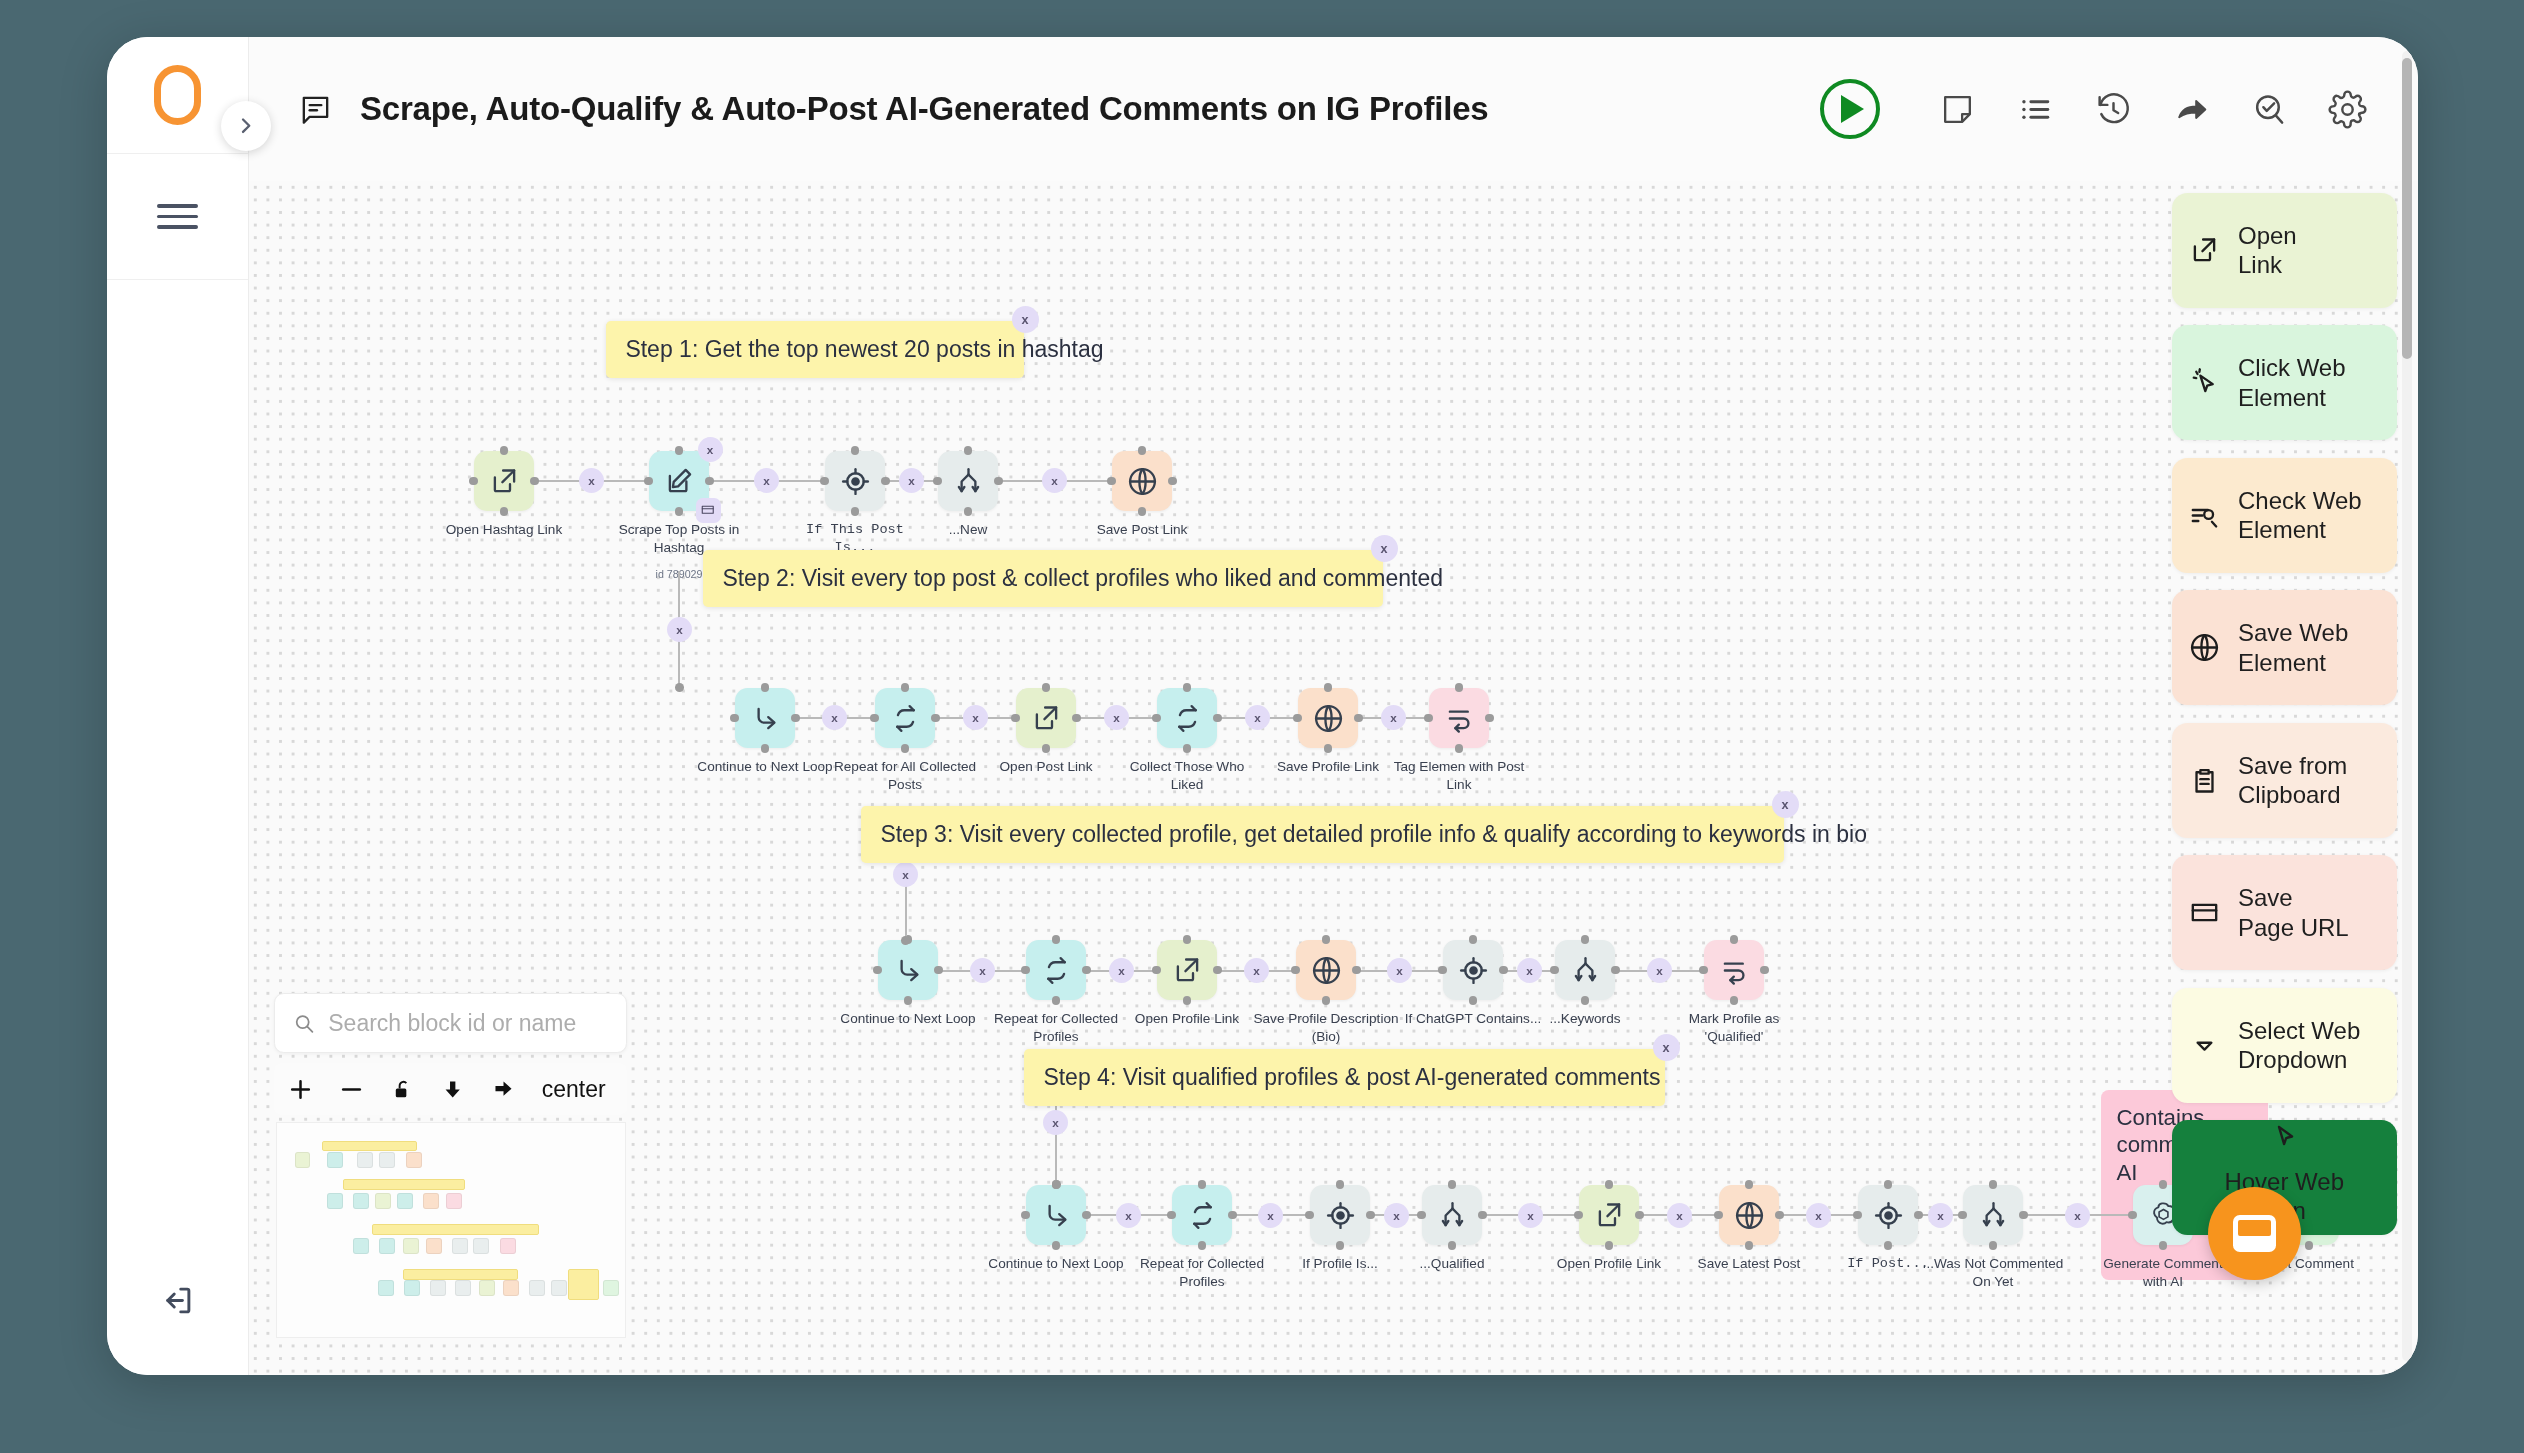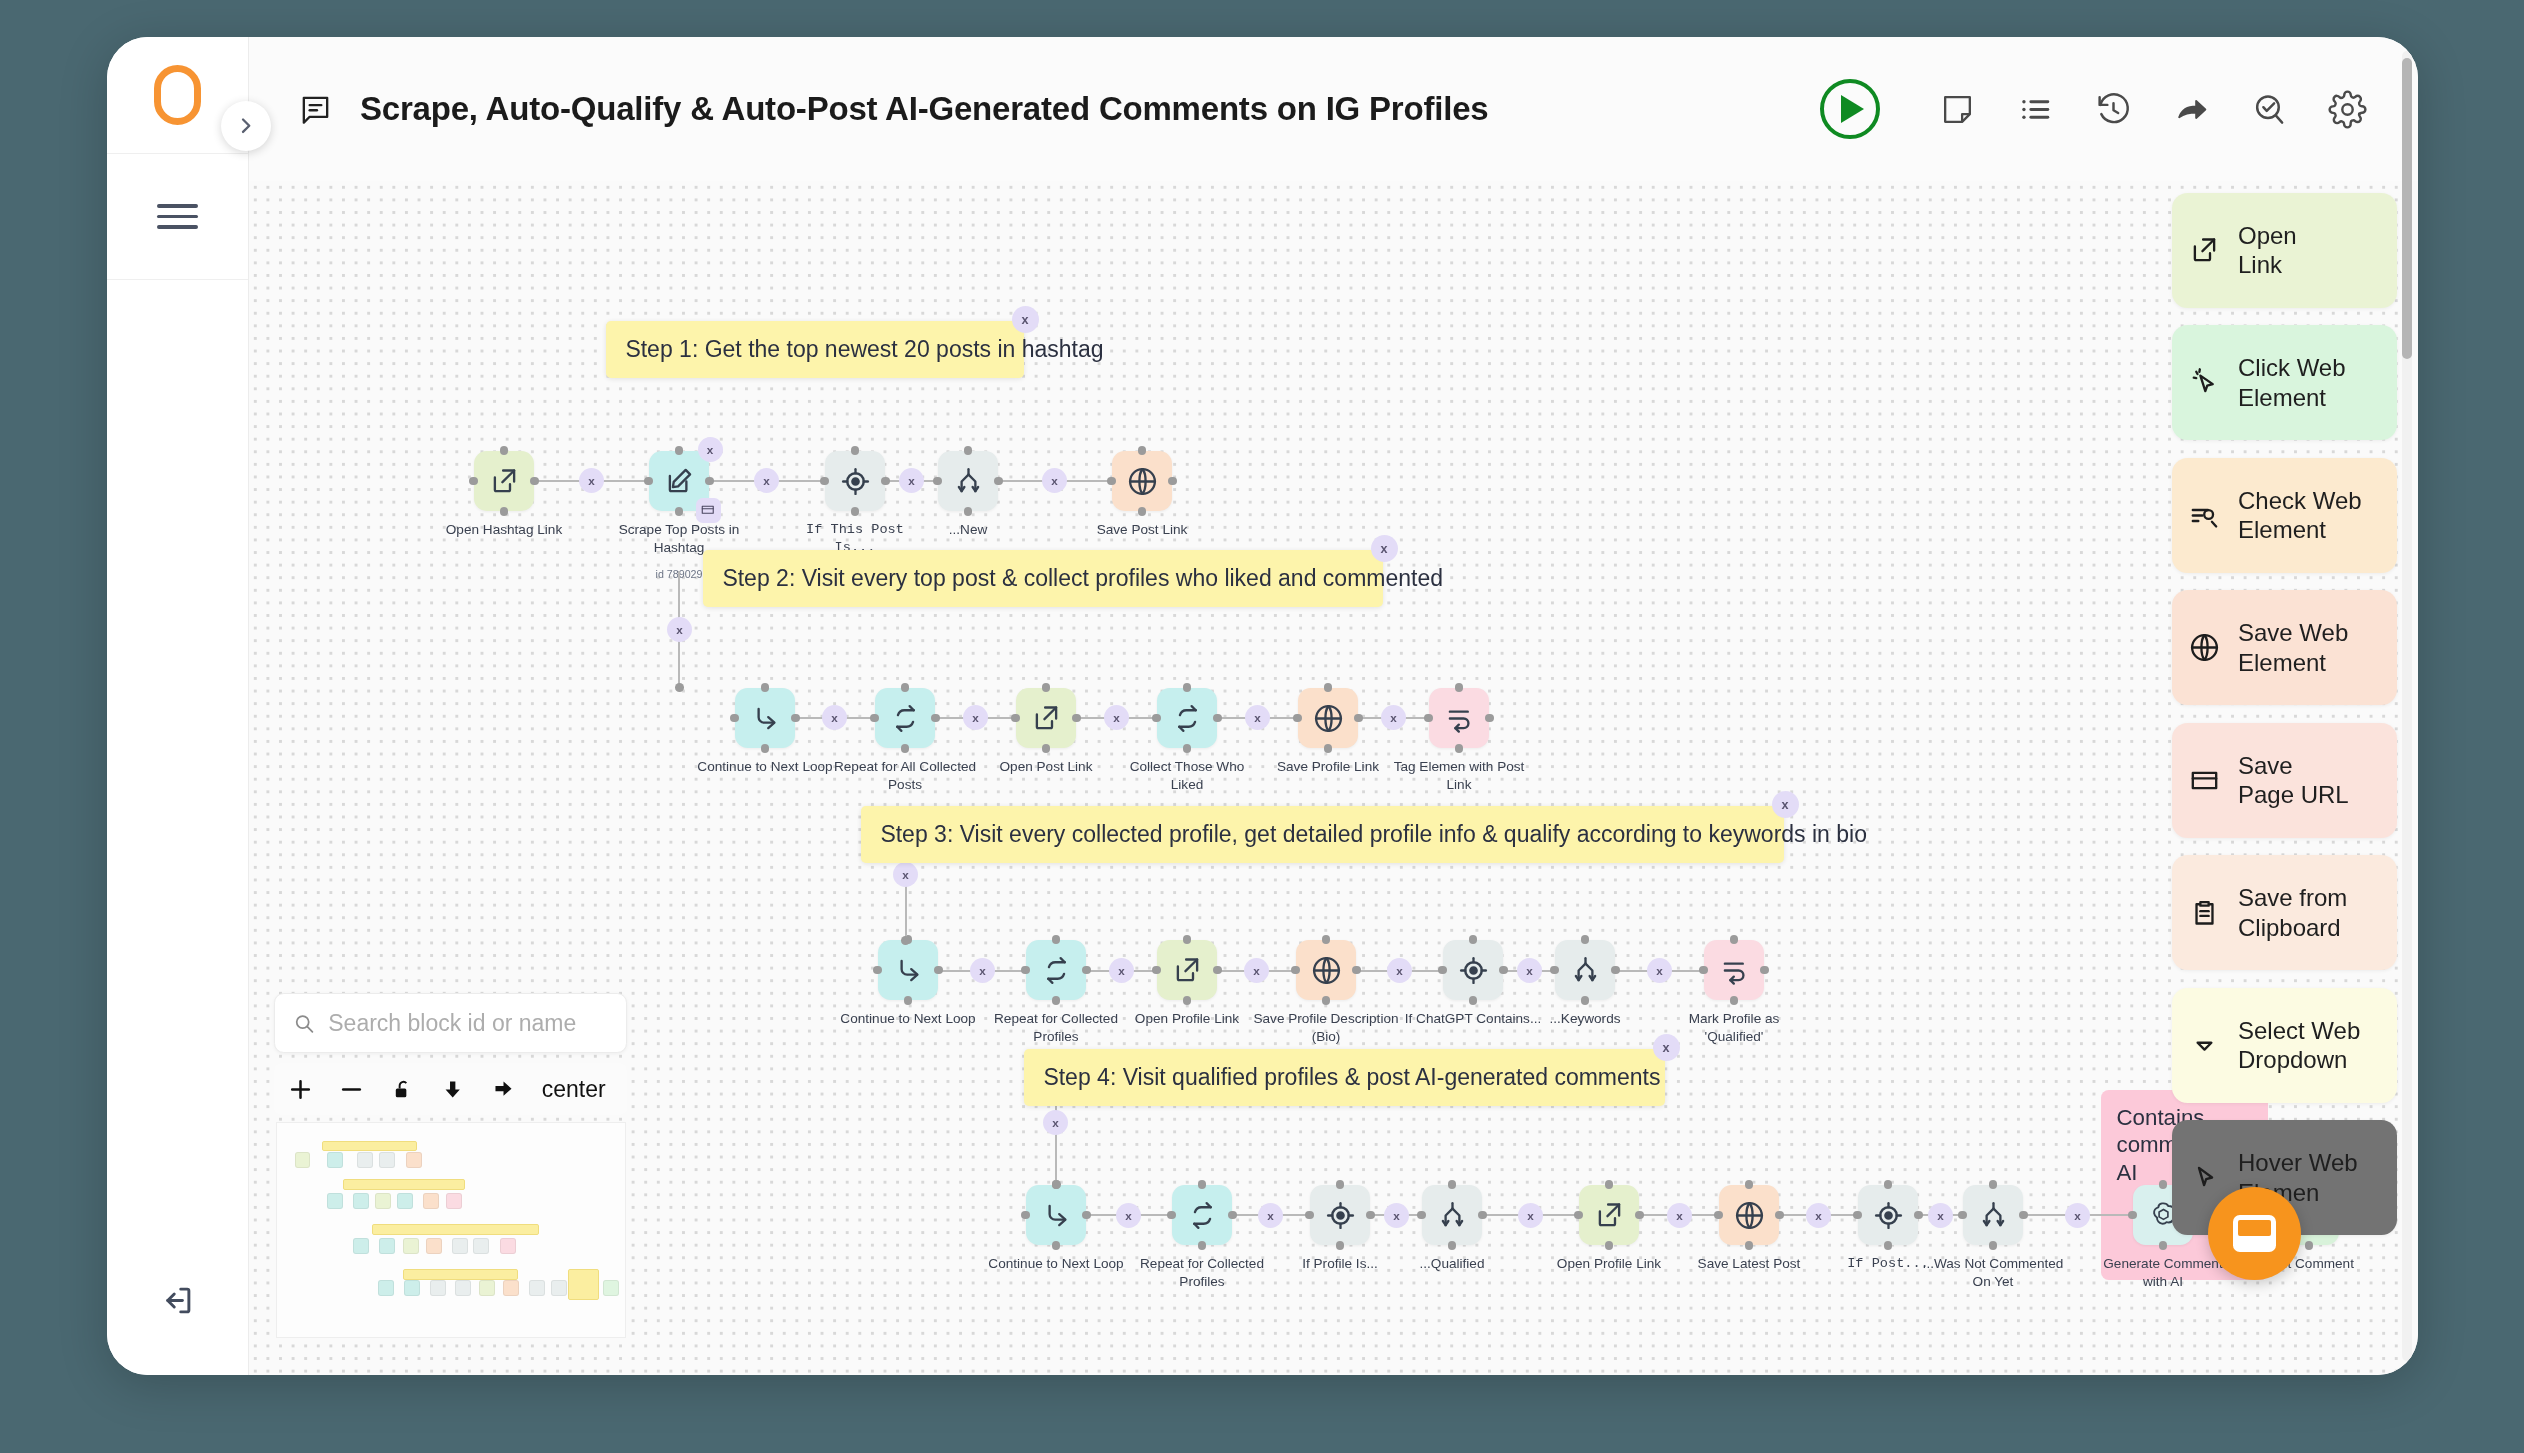--- a/index.html
+++ b/index.html
@@ -987,58 +987,58 @@
             <path d="M3 12h18"></path>
             <path d="M12 3c3 3.5 3 14.5 0 18"></path>
             <path d="M12 3C9 6.5 9 17.5 12 21"></path>
           </svg>
         </div>
         <div class="pal-label">
           <div>Save Web</div>
           <div>Element</div>
         </div>
       </div>
-      <div class="pal-item" style="background: rgb(251, 227, 220);">
-        <div class="pal-icon">
-          <svg width="33" height="33" viewBox="0 0 24 24" fill="none" stroke="#1d1d1d" stroke-width="1.7" stroke-linecap="round" stroke-linejoin="round">
-            <path d="M3.5 6.5h17v11h-17z"></path>
-            <path d="M3.5 10.5h17"></path>
-          </svg>
-        </div>
-        <div class="pal-label">
-          <div>Save</div>
-          <div>Page URL</div>
-        </div>
-      </div>
       <div class="pal-item" style="background: rgb(251, 234, 222);">
         <div class="pal-icon">
           <svg width="33" height="33" viewBox="0 0 24 24" fill="none" stroke="#1d1d1d" stroke-width="1.7" stroke-linecap="round" stroke-linejoin="round">
             <path d="M9 4.5h6v2.5H9z"></path>
             <path d="M8 6H6.2v14h11.6V6H16"></path>
             <path d="M9 11h6"></path>
             <path d="M9 14.5h6"></path>
           </svg>
         </div>
         <div class="pal-label">
           <div>Save from</div>
           <div>Clipboard</div>
         </div>
       </div>
+      <div class="pal-item" style="background: rgb(251, 227, 220);">
+        <div class="pal-icon">
+          <svg width="33" height="33" viewBox="0 0 24 24" fill="none" stroke="#1d1d1d" stroke-width="1.7" stroke-linecap="round" stroke-linejoin="round">
+            <path d="M3.5 6.5h17v11h-17z"></path>
+            <path d="M3.5 10.5h17"></path>
+          </svg>
+        </div>
+        <div class="pal-label">
+          <div>Save</div>
+          <div>Page URL</div>
+        </div>
+      </div>
       <div class="pal-item" style="background: rgb(252, 251, 226);">
         <div class="pal-icon">
           <svg width="33" height="33" viewBox="0 0 24 24" fill="none" stroke="#1d1d1d" stroke-width="1.7" stroke-linecap="round" stroke-linejoin="round">
             <path d="M7 10l5 5 5-5z"></path>
           </svg>
         </div>
         <div class="pal-label">
           <div>Select Web</div>
           <div>Dropdown</div>
         </div>
       </div>
-      <div class="pal-item" style="background: #737373;">
+      <div class="pal-item" style="background: #15803d; flex-direction: column;">
         <div class="pal-icon">
           <svg width="33" height="33" viewBox="0 0 24 24" fill="none" stroke="#1d1d1d" stroke-width="1.7" stroke-linecap="round" stroke-linejoin="round">
             <path d="M8 5l9.5 7-4.3 1.1-1.5 4.4z"></path>
           </svg>
         </div>
         <div class="pal-label">
           <div>Hover Web</div>
           <div>Elemen</div>
         </div>
       </div>

